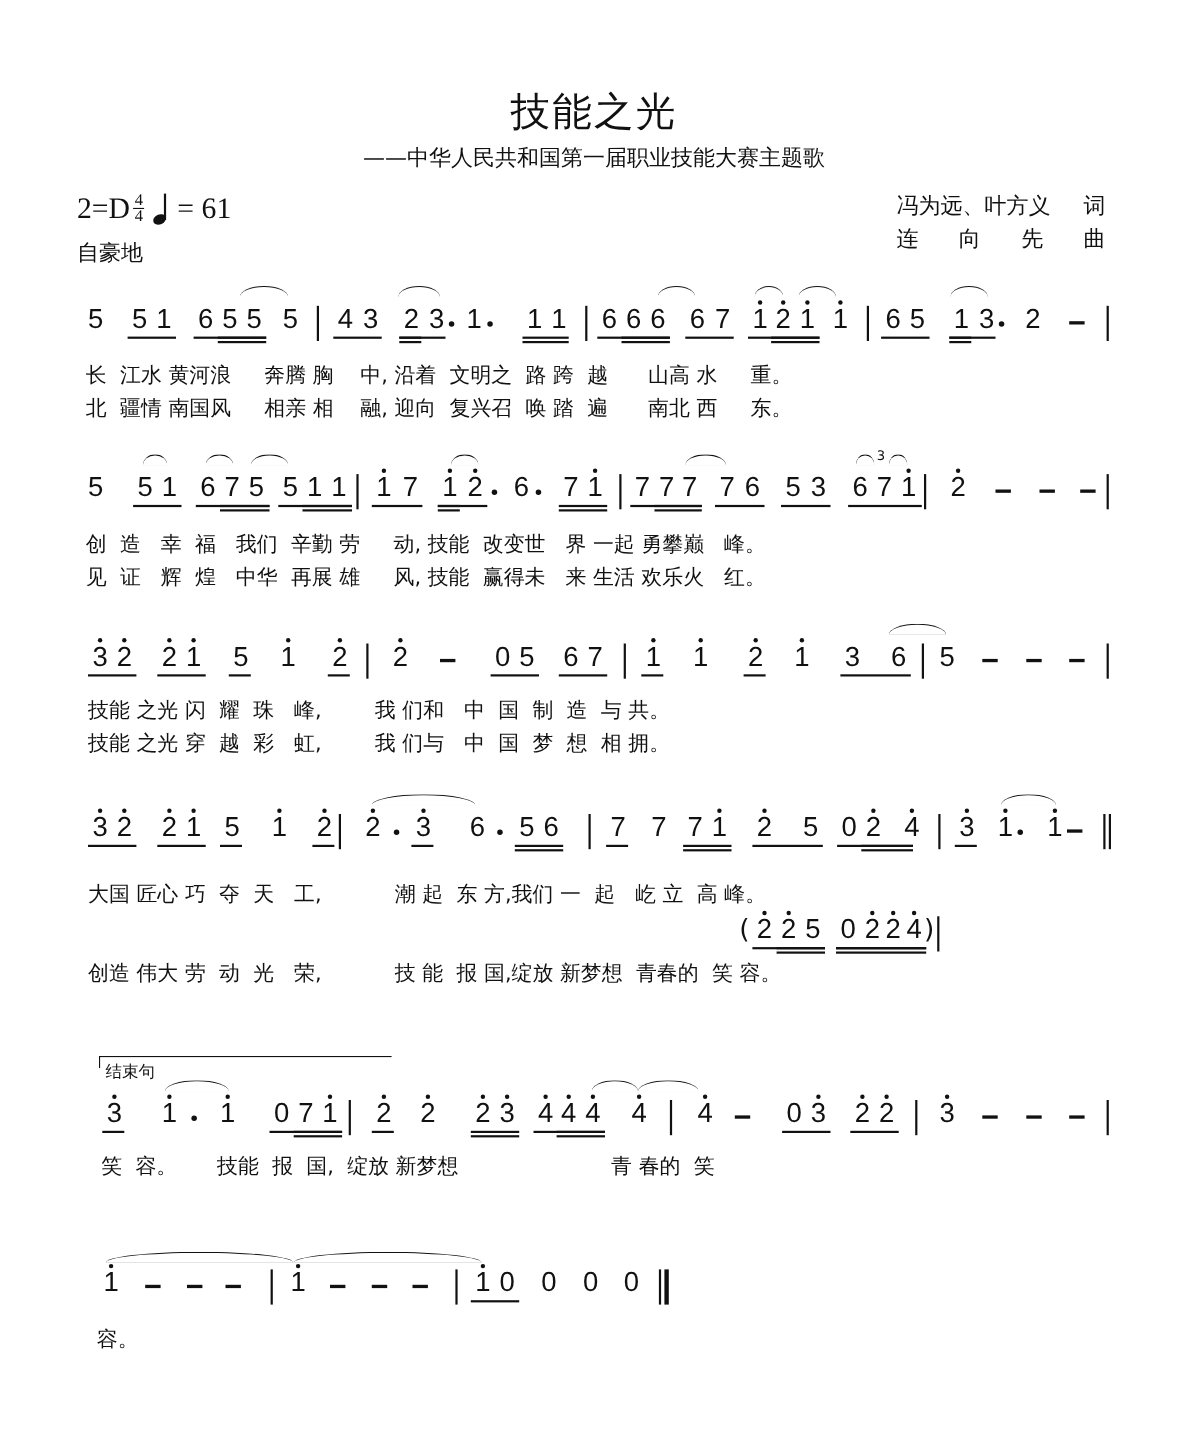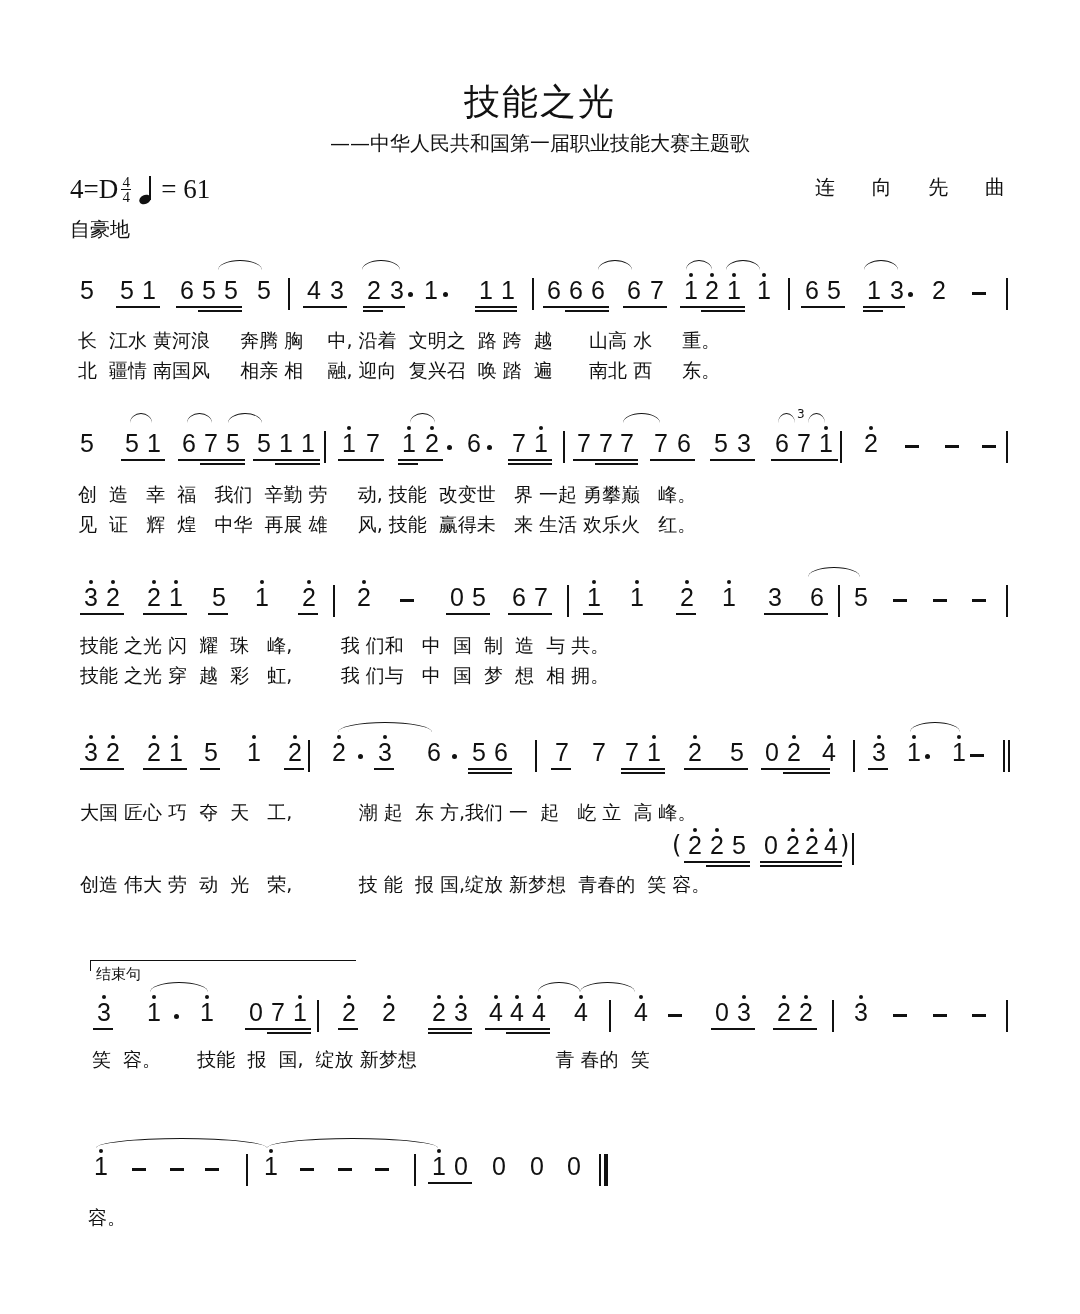--- a/index.html
+++ b/index.html
@@ -31,35 +31,39 @@
   .bracket { position:absolute; border-top:1.5px solid #111; border-left:1.5px solid #111; height:10px; }
   .paren { position:absolute; font-size:24px; }
 </style>
 </head>
 <body>
 
 <div class="abs title">技能之光</div>
 <div class="abs subtitle">——中华人民共和国第一届职业技能大赛主题歌</div>
 
 <div class="abs key">
-  <span>4=D</span>
+  <span>2=D</span>
   <span class="frac">
     <span>4</span>
     <span class="bar"></span>
     <span>4</span>
   </span>
   <span class="qnote">
       <span class="stem"></span>
       <span class="head"></span>
     </span>
   <span>= 61</span>
 </div>
 <div class="abs mood">自豪地</div>
 
 <div class="abs credits">
+  <div class="row">
+    <span>冯为远、叶方义</span>
+    <span>词</span>
+  </div>
   <div class="row">
     <span>连</span>
     <span>向</span>
     <span>先</span>
     <span>曲</span>
   </div>
 </div>
 
 <div id="score" class="abs" style="left:0;top:0;width:1080px;height:1314px;">
     <div class="note" style="left: 78px; top: 276px;">5</div>

